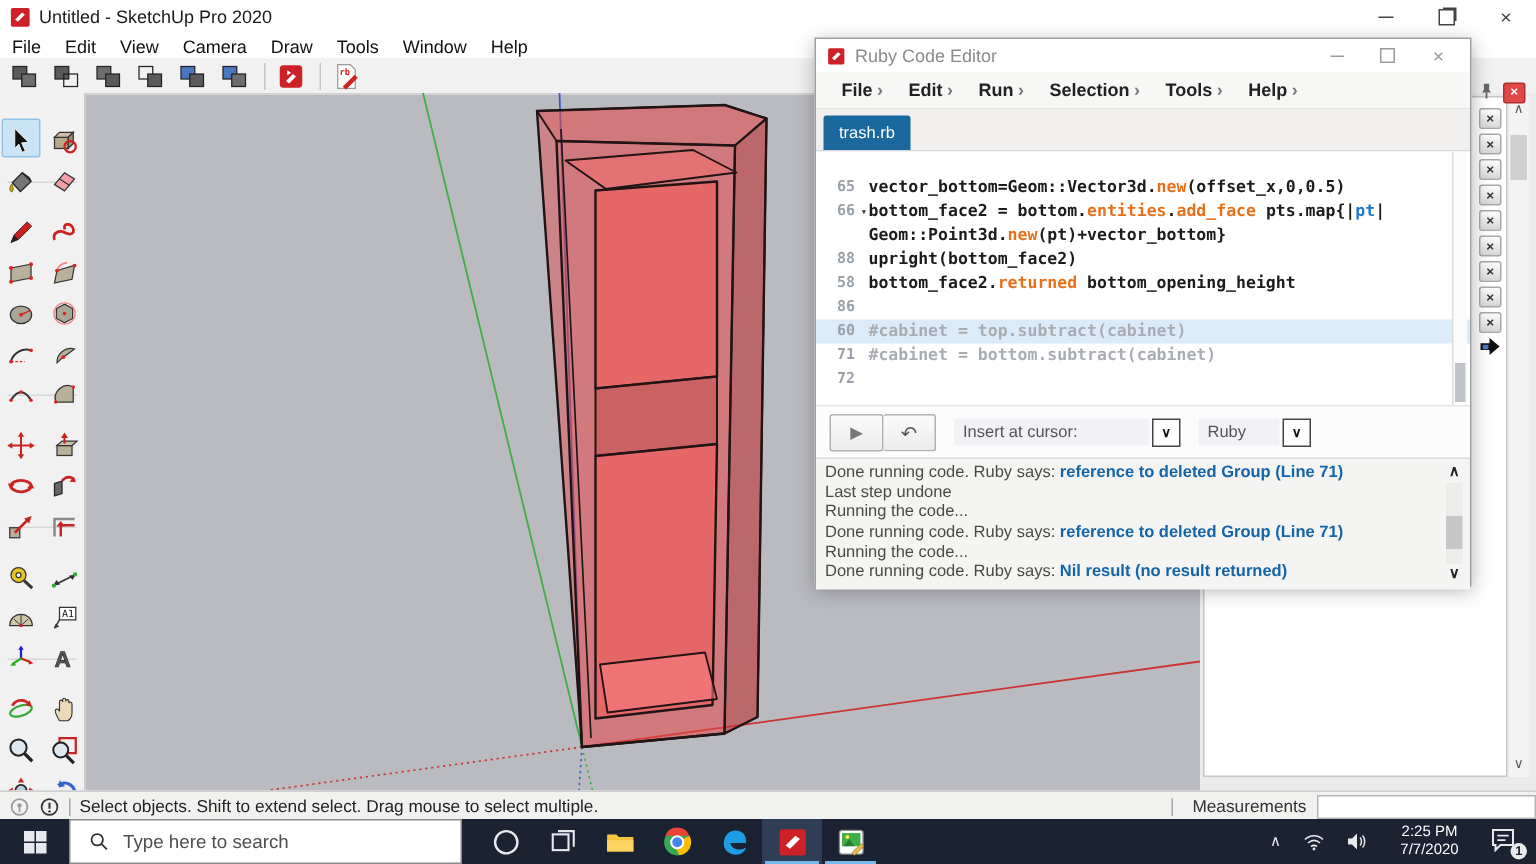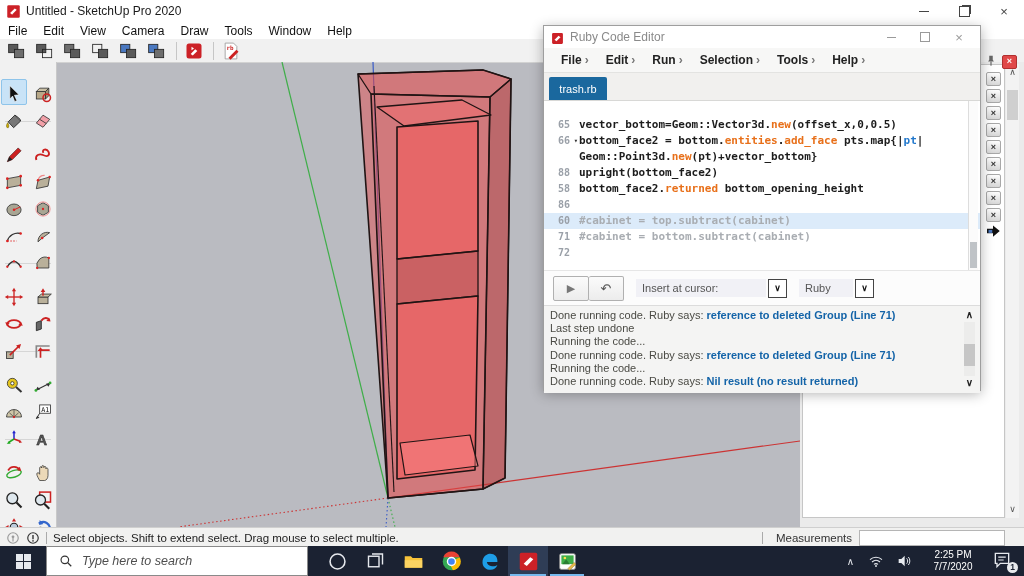--- a/index.html
+++ b/index.html
@@ -71,31 +71,31 @@
   .clog b{color:#1464a8;}
   .con-sb{position:absolute;right:3px;top:2px;width:15px;height:82px;}
   .con-sb .ar{position:absolute;left:0;width:15px;height:14px;color:#222;font-size:10px;font-weight:bold;text-align:center;line-height:14px;}
   .con-sb .track{position:absolute;left:2px;top:14px;width:11px;height:54px;background:#ececeb;}
   .con-sb .thumb{position:absolute;left:2px;top:36px;width:11px;height:22px;background:#c6c6c6;}
   
   .statusbar{position:absolute;left:0;top:527px;width:1024px;height:19px;background:#f1f1f0;border-top:1px solid #cfcfcf;display:flex;align-items:center;z-index:5;}
   .sbicon{width:14px;height:14px;margin-left:6px;}
   .sbdiv{width:1px;height:12px;background:#aaa;margin:0 6px;}
   .sbhint{font-size:11.5px;color:#222;}
-  .sbright{position:absolute;right:19px;display:flex;align-items:center;}
+  .sbright{position:absolute;right:0;display:flex;align-items:center;}
   .sblabel{font-size:11.5px;color:#333;margin:0 7px;}
   .sbinput{width:140px;height:12px;background:#fff;border:1px solid #b5b5b5;}
   
   .taskbar{position:absolute;left:0;top:546px;width:1024px;height:30px;background:#1b2232;display:flex;align-items:stretch;z-index:20;}
   .tb-start{width:46px;display:flex;align-items:center;justify-content:center;}
   .winlogo{display:grid;grid-template-columns:7px 7px;grid-template-rows:7px 7px;gap:1px;}
   .winlogo div{background:#e6e9ee;}
   .tb-search{width:262px;background:#fff;border:1px solid #8a8a8a;display:flex;align-items:center;box-sizing:border-box;}
   .tb-search .sicon{width:14px;height:14px;margin:0 9px 0 12px;}
-  .tb-search .stext{font-size:12.5px;color:#4e4e4e;font-style:italic;}
+  .tb-search .stext{font-size:12.5px;color:#4e4e4e;}
   .tb-cell{width:38px;display:flex;align-items:center;justify-content:center;position:relative;}
   .tb-cell svg{width:21px;height:21px;}
   .tb-cell.active{background:#2f3d56;}
   .tb-cell .underline{position:absolute;left:2px;right:2px;bottom:0;height:2px;background:#76b9ed;}
   .tb-tray{position:absolute;right:0;top:0;height:30px;display:flex;align-items:center;}
   .tray-ch{color:#e6e9ee;font-size:10px;margin-right:14px;}
   .trayicon{width:16px;height:16px;margin-right:12px;}
   .clock{width:58px;text-align:center;color:#fff;font-size:10px;line-height:12px;margin-right:10px;}
   .notif{position:relative;width:24px;height:22px;margin-right:8px;}
   .notif .badge{position:absolute;right:-2px;bottom:-1px;width:11px;height:11px;border-radius:50%;background:#e8eaed;color:#1b2232;font-size:8.5px;font-weight:bold;text-align:center;line-height:11px;}

